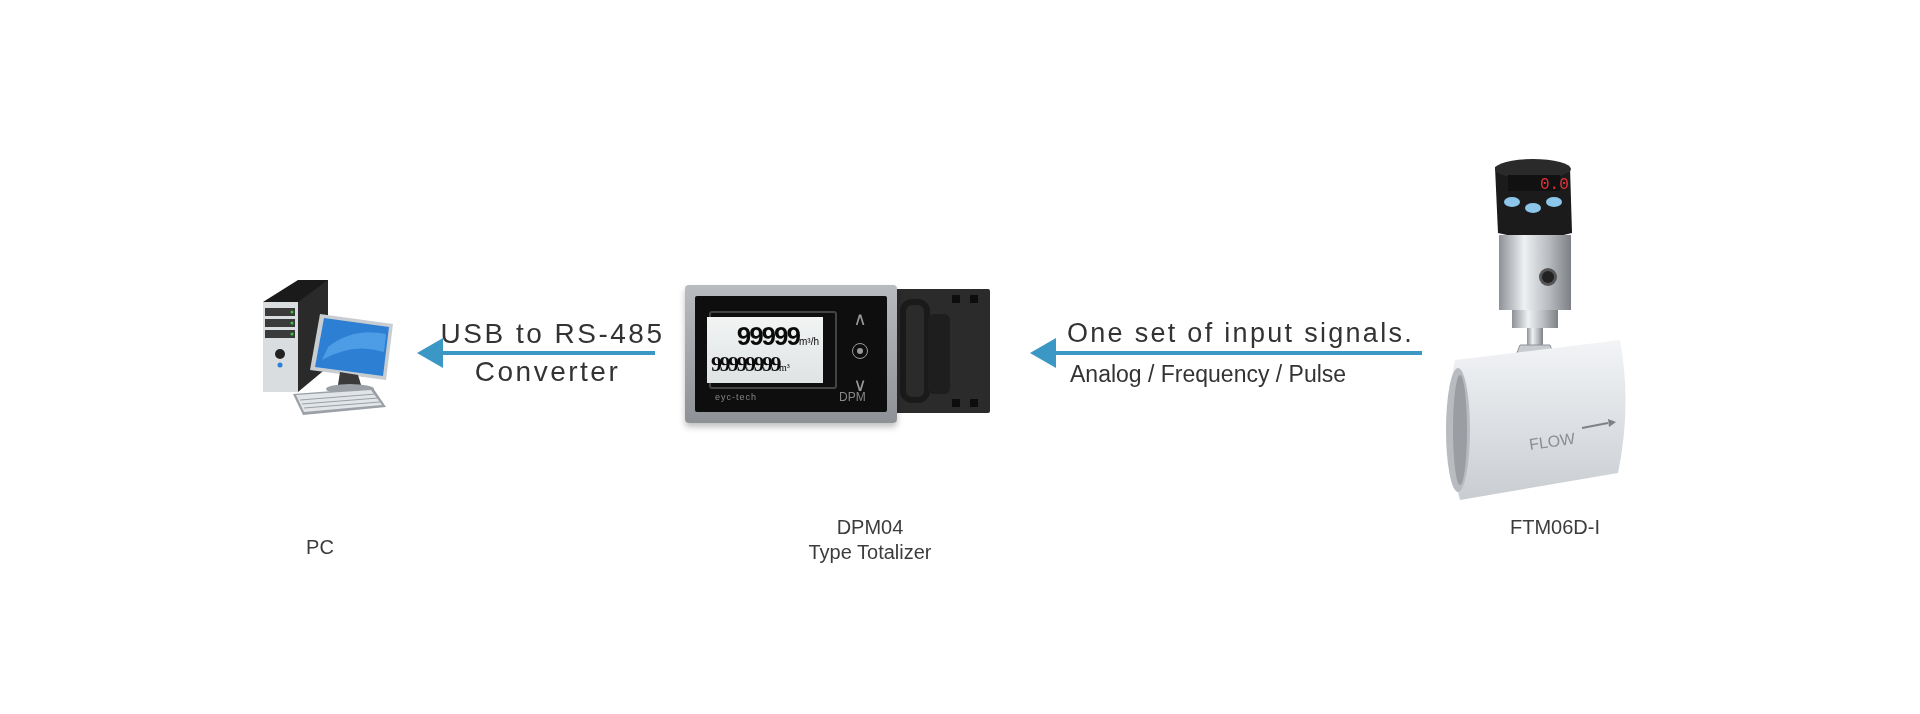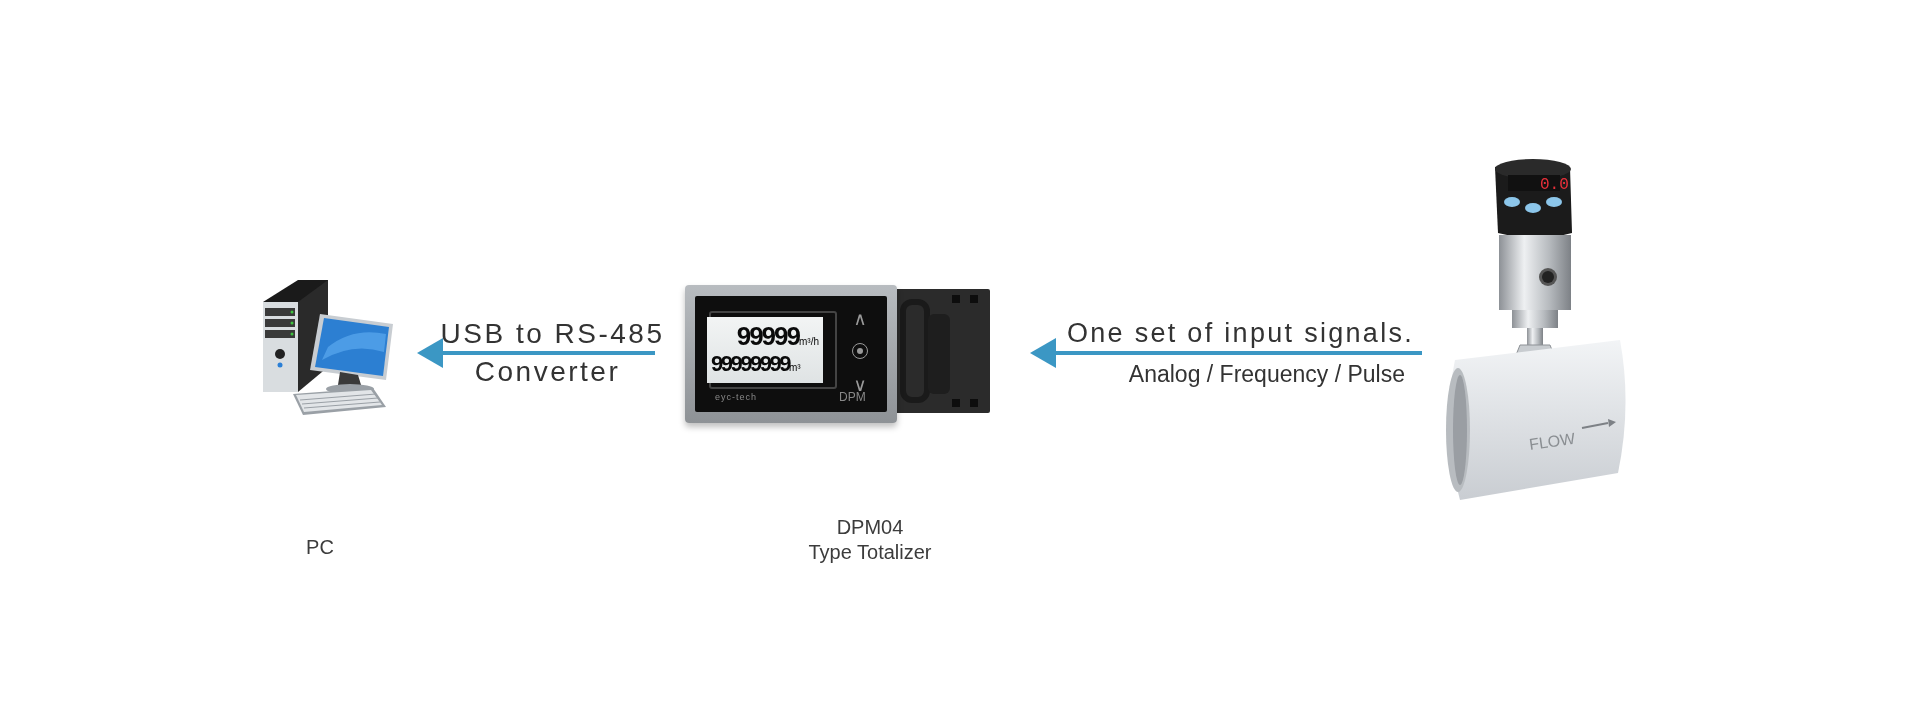--- a/index.html
+++ b/index.html
@@ -1,21 +1,21 @@
 <!DOCTYPE html>
 <html><head>
 <meta charset="utf-8">
 <style>
   html, body { margin:0; padding:0; background:#ffffff; }
   body { width:1920px; height:714px; position:relative; overflow:hidden;
          font-family:"Liberation Sans","DejaVu Sans",sans-serif; color:#3a3a3a; }
   .abs { position:absolute; }
   .label { position:absolute; text-align:center; font-size:20px; line-height:25px; color:#3c3c3c; }
   .arrow-text-top { position:absolute; text-align:center; font-size:28px; letter-spacing:2.5px; color:#333; white-space:nowrap; }
-  .arrow-text-bot { position:absolute; text-align:right; white-space:nowrap; color:#333; }
+  .arrow-text-bot { position:absolute; text-align:left; white-space:nowrap; color:#333; }
   .arrow-line { position:absolute; height:4px; background:#3b97c4; }
   .arrow-head { position:absolute; width:0; height:0; border-top:15px solid transparent; border-bottom:15px solid transparent; border-right:26px solid #3b97c4; }
 </style>
 </head>
 <body>
 
 <div class="abs" style="left:258px;top:272px;width:140px;height:150px;">
   <svg width="140" height="150" viewBox="0 0 140 150">
 
     <polygon points="5,30 40,8 70,8 70,95 40,115 5,115" fill="#1a1a1a"></polygon>
@@ -65,21 +65,21 @@
     <div class="abs" style="left:80px;top:110px;width:8px;height:8px;background:#0d0d0d;"></div>
   </div>
 
   <div class="abs" style="left:0;top:0;width:212px;height:138px;background:linear-gradient(180deg,#b8bcc0,#8e9296);border-radius:4px;box-shadow:0 4px 6px rgba(0,0,0,0.25);">
     <div class="abs" style="left:10px;top:11px;width:192px;height:116px;background:#0e0e0e;border-radius:2px;">
       <div class="abs" style="left:14px;top:15px;width:124px;height:74px;border:2px solid #444;border-radius:3px;"></div>
       <div class="abs" style="left:12px;top:21px;width:116px;height:66px;background:linear-gradient(180deg,#f2f4f4,#dfe3e4);">
         <div class="abs" style="right:4px;top:4px;white-space:nowrap;font-family:'Liberation Sans Narrow','Liberation Sans',sans-serif;color:#0a0a0a;">
           <span style="font-size:26px;font-weight:bold;letter-spacing:-2px;">99999</span><span style="font-size:10px;">m³/h</span>
         </div>
-        <div class="abs" style="left:4px;top:34px;white-space:nowrap;color:#0a0a0a;">
+        <div class="abs" style="left:4px;top:34px;white-space:nowrap;color:#0a0a0a;font-family:Liberation Serif, serif;">
           <span style="font-size:22px;font-weight:bold;letter-spacing:-2.5px;">99999999</span><span style="font-size:10px;">m³</span>
         </div>
       </div>
       <div class="abs" style="left:155px;top:12px;width:20px;height:20px;color:#9a9a9a;font-size:18px;text-align:center;">∧</div>
       <div class="abs" style="left:157px;top:47px;width:14px;height:14px;border:1.5px solid #9a9a9a;border-radius:50%;">
         <div class="abs" style="left:4px;top:4px;width:6px;height:6px;background:#9a9a9a;border-radius:50%;"></div>
       </div>
       <div class="abs" style="left:155px;top:78px;width:20px;height:20px;color:#9a9a9a;font-size:18px;text-align:center;">∨</div>
       <div class="abs" style="left:20px;top:96px;font-size:9px;color:#888;letter-spacing:1px;">eyc-tech</div>
       <div class="abs" style="left:120px;top:94px;font-size:12px;color:#888;margin-left:24px;">DPM</div>
@@ -128,13 +128,14 @@
 
     <path d="M35,205 L200,185 Q212,250 198,318 L40,345 Q20,275 35,205 Z" fill="url(#pipe)"></path>
     <ellipse cx="38" cy="275" rx="12" ry="62" fill="#b8bcc0"></ellipse>
     <ellipse cx="40" cy="275" rx="7" ry="55" fill="#9a9ea3"></ellipse>
     <text x="110" y="295" font-size="16" fill="#8a8e92" transform="rotate(-8 110 295)">FLOW</text>
     <line x1="162" y1="273" x2="188" y2="268" stroke="#7d8186" stroke-width="2"></line>
     <polygon points="188,264 196,267 189,272" fill="#7d8186"></polygon>
   </svg>
 </div>
 <div class="label" style="left:1395px;top:515px;width:320px;">
+  <div>FTM06D-I</div>
 </div>
 
 </body></html>

